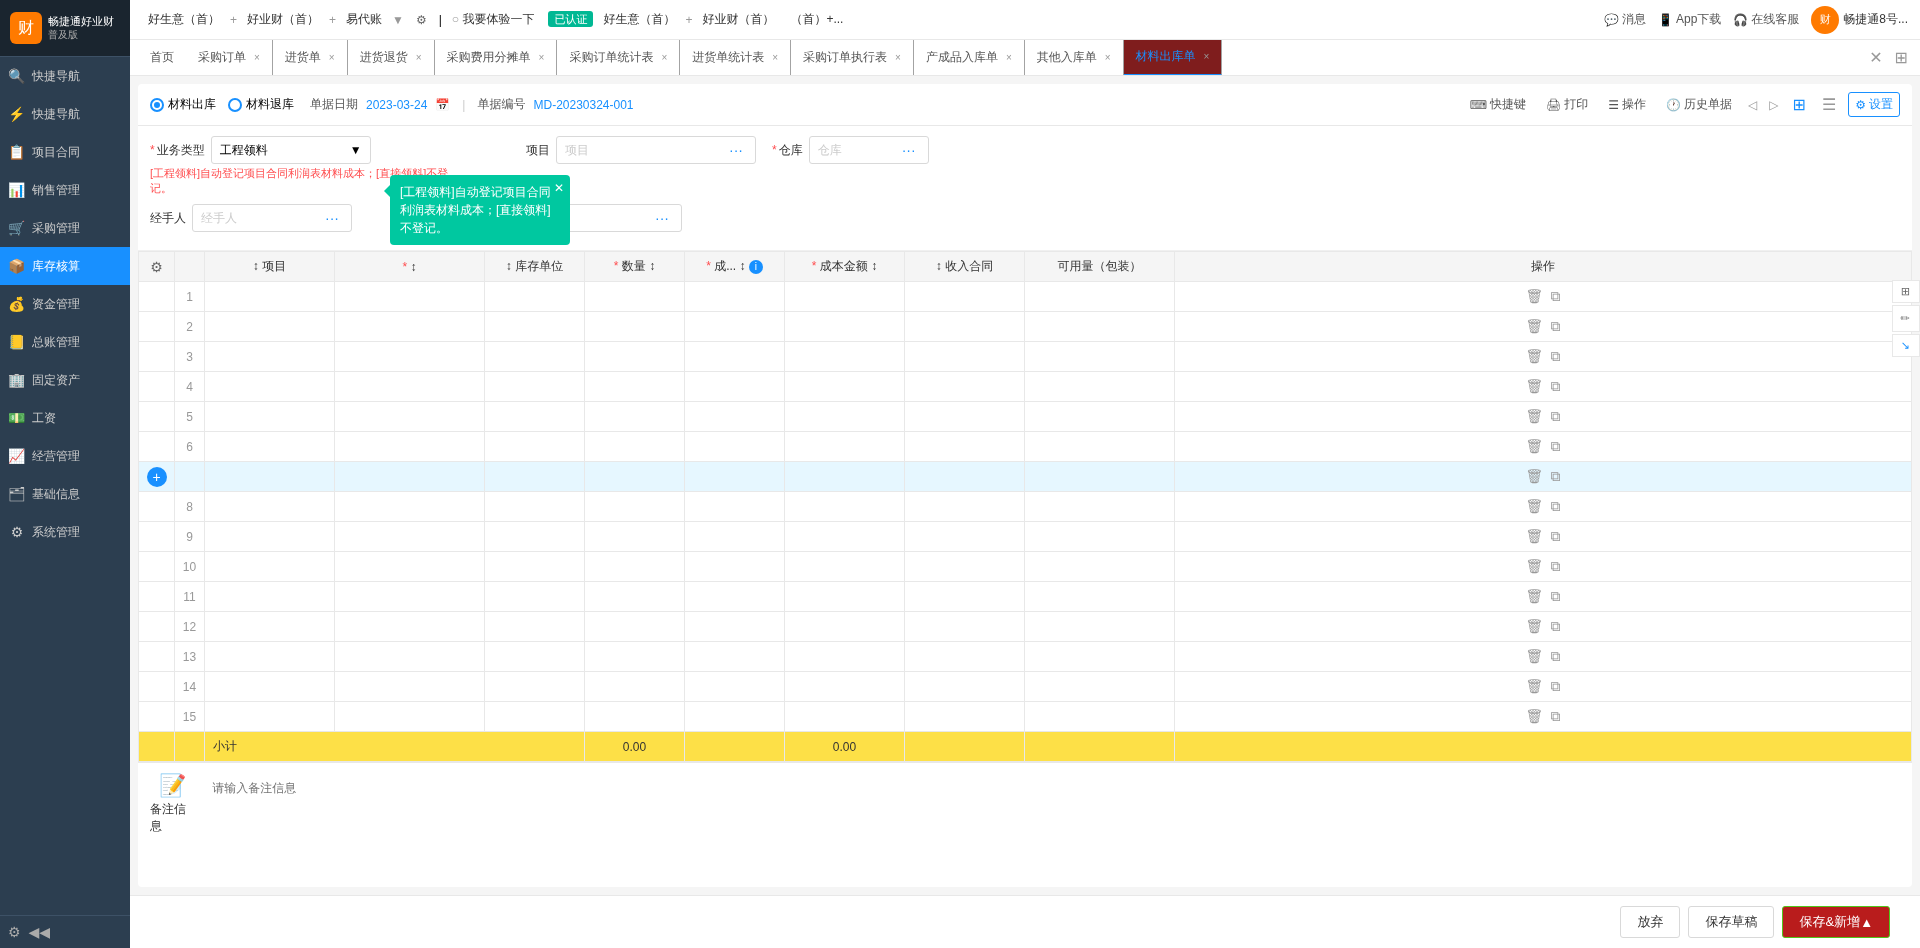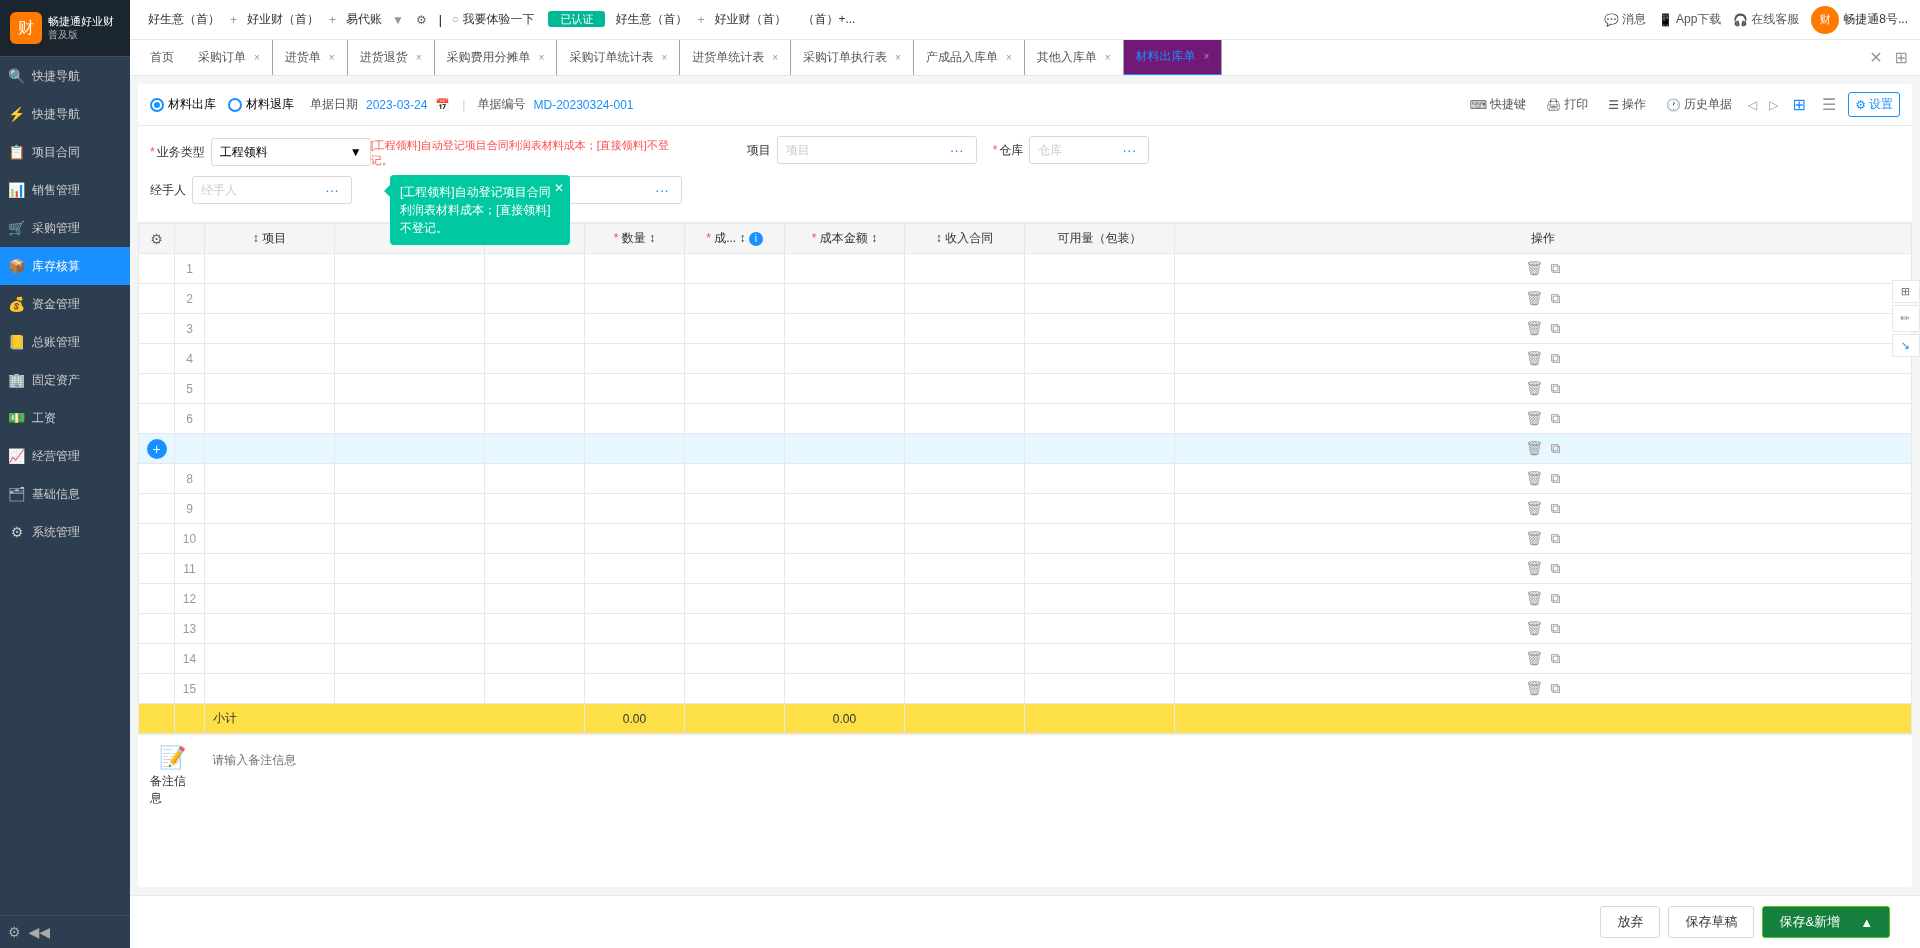--- a/index.html
+++ b/index.html
@@ -25,21 +25,21 @@
     .top-bar-links { display: flex; align-items: center; gap: 4px; flex: 1; }
     .top-bar-link { font-size: 12px; color: #333; padding: 4px 6px; cursor: pointer; white-space: nowrap; }
     .top-bar-actions { display: flex; align-items: center; gap: 12px; }
     .top-bar-action { font-size: 12px; color: #555; cursor: pointer; display: flex; align-items: center; gap: 3px; }
     .top-bar-user { display: flex; align-items: center; gap: 4px; cursor: pointer; }
     .user-avatar { width: 28px; height: 28px; border-radius: 50%; background: #ff7a00; display: flex; align-items: center; justify-content: center; color: #fff; font-size: 11px; }
 
     
     .tab-bar { background: #fff; border-bottom: 1px solid #e8e8e8; display: flex; align-items: center; padding: 0 8px; height: 36px; overflow: hidden; }
     .tab-item { padding: 0 12px; height: 36px; display: flex; align-items: center; gap: 4px; cursor: pointer; font-size: 12px; color: #555; border-right: 1px solid #a3a3a3; white-space: nowrap; position: relative; }
-    .tab-item.active { background: #701a75; color: #1890ff; border-bottom: 2px solid #1890ff; }
+    .tab-item.active { background: #7f1d1d; color: #1890ff; border-bottom: 2px solid #1890ff; }
     .tab-item .tab-close { font-size: 10px; color: #999; margin-left: 4px; cursor: pointer; }
     .tab-home { padding: 0 12px; height: 36px; display: flex; align-items: center; font-size: 12px; color: #555; cursor: pointer; }
     .tab-bar-right { margin-left: auto; display: flex; align-items: center; gap: 4px; }
     .tab-bar-right-btn { font-size: 16px; color: #999; cursor: pointer; padding: 0 4px; }
 
     
     .content-area { flex: 1; overflow: auto; background: #f5f5f5; padding: 8px; }
     .page-container { background: #fff; border-radius: 4px; min-height: 100%; }
     
     
@@ -82,21 +82,21 @@
     .settings-icon { cursor: pointer; color: #666; font-size: 14px; }
 
     
     .page-footer { padding: 10px 12px; border-top: 1px solid #e8e8e8; }
     .notes-section { display: flex; align-items: flex-start; gap: 8px; }
     .notes-input { border: none; outline: none; font-size: 12px; color: #999; width: 100%; padding: 4px 0; }
 
     
     .action-bar { background: #fff; border-top: 1px solid #e8e8e8; padding: 10px 30px; display: flex; justify-content: flex-end; gap: 8px; }
     .btn { padding: 6px 16px; border-radius: 3px; font-size: 13px; cursor: pointer; border: 1px solid #d9d9d9; background: #fff; }
-    .btn-success { background: #15803d; color: #fff; border-color: #52c41a; display: flex; align-items: center; gap: 20px; }
+    .btn-success { background: #b91c1c; color: #fff; border-color: #52c41a; display: flex; align-items: center; gap: 0; }
     .btn-default { background: #fff; color: #333; }
 
     
     ::-webkit-scrollbar { width: 6px; height: 6px; }
     ::-webkit-scrollbar-track { background: #f1f1f1; }
     ::-webkit-scrollbar-thumb { background: #c1c1c1; border-radius: 3px; }
     .right-panel-btn { width: 28px; height: 28px; background: #fff; border: 1px solid #e8e8e8; display: flex; align-items: center; justify-content: center; cursor: pointer; font-size: 13px; color: #666; }
   </style>
 </head>
 <body>
@@ -183,21 +183,21 @@
         <span class="top-bar-link">好业财（首）</span>
         <span style="color:#999">+</span>
         <span class="top-bar-link">易代账</span>
         <span style="color:#999;cursor:pointer">▼</span>
         <span style="margin-left:8px;cursor:pointer;color:#666">⚙</span>
         <span style="margin-left:8px">|</span>
         <span class="top-bar-link">
           <span style="color:#999">○</span> <span>我要体验一下</span>
         </span>
         <span style="margin-left:4px">
-          <span style="background:#00b894;color:#fff;padding:2px 12px;border-radius:3px;font-size:11px;">已认证</span>
+          <span style="background:#00b894;color:#fff;padding:2px 6px;border-radius:3px;font-size:11px;">已认证</span>
         </span>
         <span class="top-bar-link">好生意（首）</span>
         <span style="color:#999">+</span>
         <span class="top-bar-link">好业财（首）</span>
         <span class="top-bar-link">（首）+...</span>
       </div>
       <div class="top-bar-actions">
         <span class="top-bar-action">
           <span>💬</span>
           <span>消息</span>
@@ -283,21 +283,21 @@
             <span class="header-action-btn" style="color:#1890ff;border:1px solid #1890ff">
               <span>⚙</span>
               <span>设置</span>
             </span>
           </div>
         </div>
 
         <div class="form-area">
           <div class="form-row">
 
-            <div style="display:flex;flex-direction:row;position:relative">
+            <div style="display:flex;flex-direction:column;position:relative">
               <div style="display:flex;align-items:center;gap:6px">
                 <span class="form-label required">业务类型</span>
                 <div class="form-select" style="min-width:160px;position:relative">
                   <span class="form-select-value">工程领料</span>
                   <span>▼</span>
                 </div>
               </div>
               <div class="form-warning" style="max-width:300px">[工程领料]自动登记项目合同利润表材料成本；[直接领料]不登记。</div>
             </div>
 

